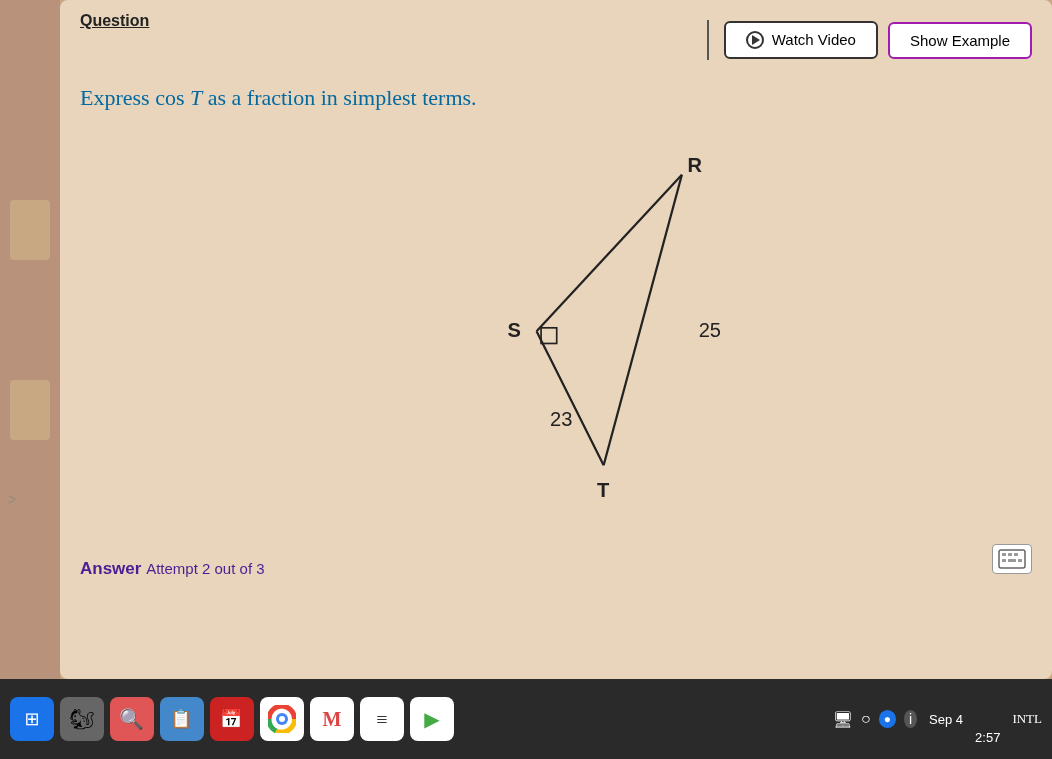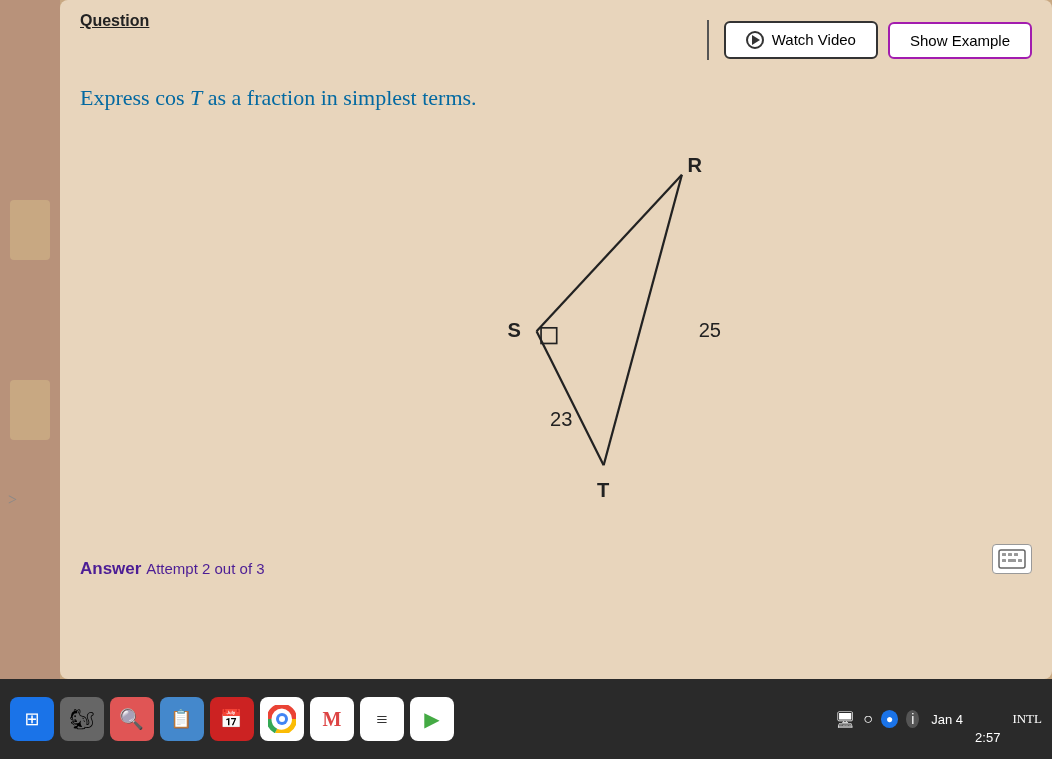--- a/index.html
+++ b/index.html
@@ -323,17 +323,17 @@
   <div class="taskbar-item menu-app" style="font-size:20px; color:#333;">≡</div>
   <div class="taskbar-item play-app" style="font-size:20px; color:#44aa44;">▶</div>
 
   <div class="taskbar-right">
     <div class="taskbar-icons">
       <span style="font-size:16px;">🖥</span>
       <span style="font-size:16px;">○</span>
       <span style="font-size:16px; background:#1a73e8; border-radius:50%; padding:2px 5px; font-size:12px;">●</span>
       <span style="font-size:14px; background:#555; border-radius:50%; padding:1px 5px;">i</span>
     </div>
-    <span style="font-size:13px;">Jan 4</span>
+    <span style="font-size:13px;">Sep 4</span>
     <span style="font-size:13px;margin-top:36px;">2:57</span>
     <span style="font-size:13px;font-family:Liberation Serif, serif;">INTL</span>
   </div>
 </div>
 
 </body></html>

